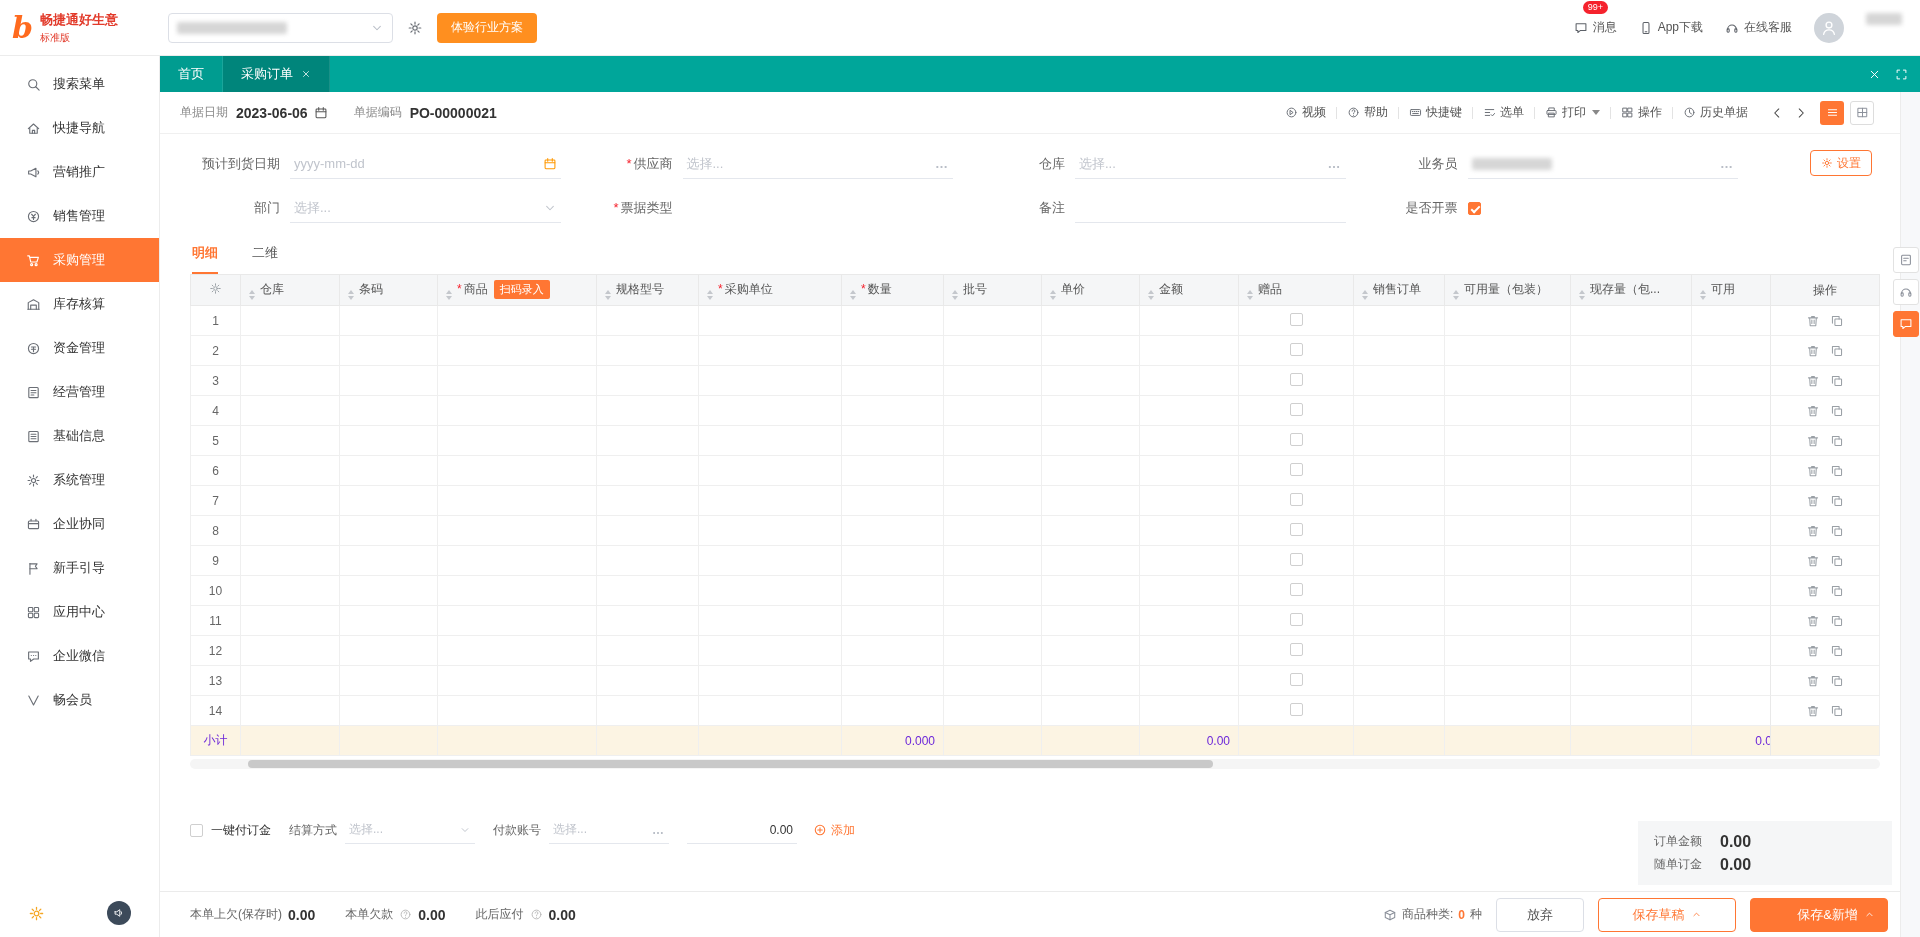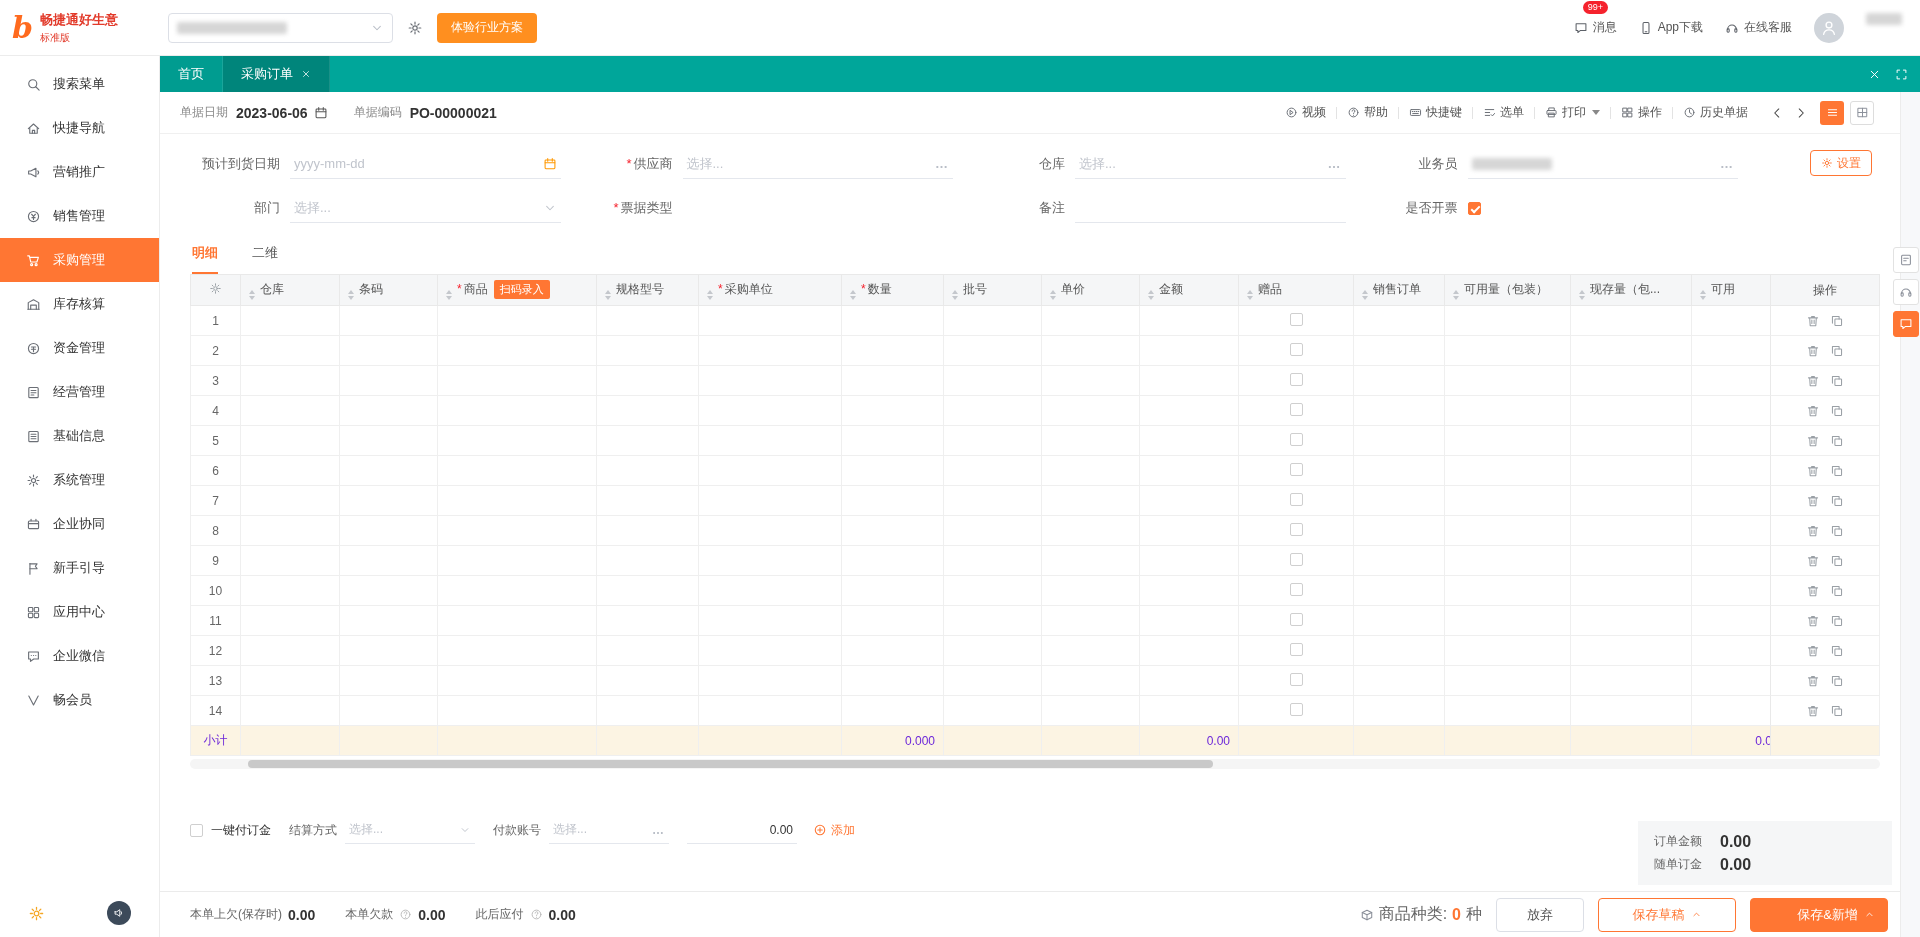--- a/index.html
+++ b/index.html
@@ -146,21 +146,21 @@
   .sum-val { font-size:16px; font-weight:bold; color:#333; }
 
   
   .bottombar { height:46px; border-top:1px solid #ebebeb; display:flex; align-items:center; padding:0 12px 0 30px; background:#fff; }
   .stats { display:flex; align-items:center; }
   .stat { display:flex; align-items:center; gap:6px; margin-right:30px; font-size:12px; color:#666; white-space:nowrap; }
   .stat-val { font-size:14px; font-weight:bold; color:#333; }
   .info-i { color:#bbb; }
   .info-i svg{width:13px;height:13px}
   .bb-right { margin-left:auto; display:flex; align-items:center; gap:14px; }
-  .category { display:flex; align-items:center; gap:5px; color:#666; font-size:16px; white-space:nowrap; }
+  .category { display:flex; align-items:center; gap:5px; color:#666; font-size:12px; white-space:nowrap; }
   .category .icon{color:#8a8f99}
   .cat-count { color:#ff7633; font-weight:bold; }
   .btn { height:34px; border-radius:4px; font-size:13px; display:flex; align-items:center; justify-content:center; gap:6px; cursor:pointer; font-family:inherit; }
   .btn svg{width:11px;height:11px}
   .btn-discard { width:88px; background:#fff; border:1px solid #dcdfe6; color:#555; }
   .btn-draft { width:138px; background:#fff; border:1px solid #ff7633; color:#ff7633; }
   .btn-save { width:138px; background:#ff7633; border:1px solid #ff7633; color:#fff;padding-left:34px; }
 </style>
 </head>
 <body>

